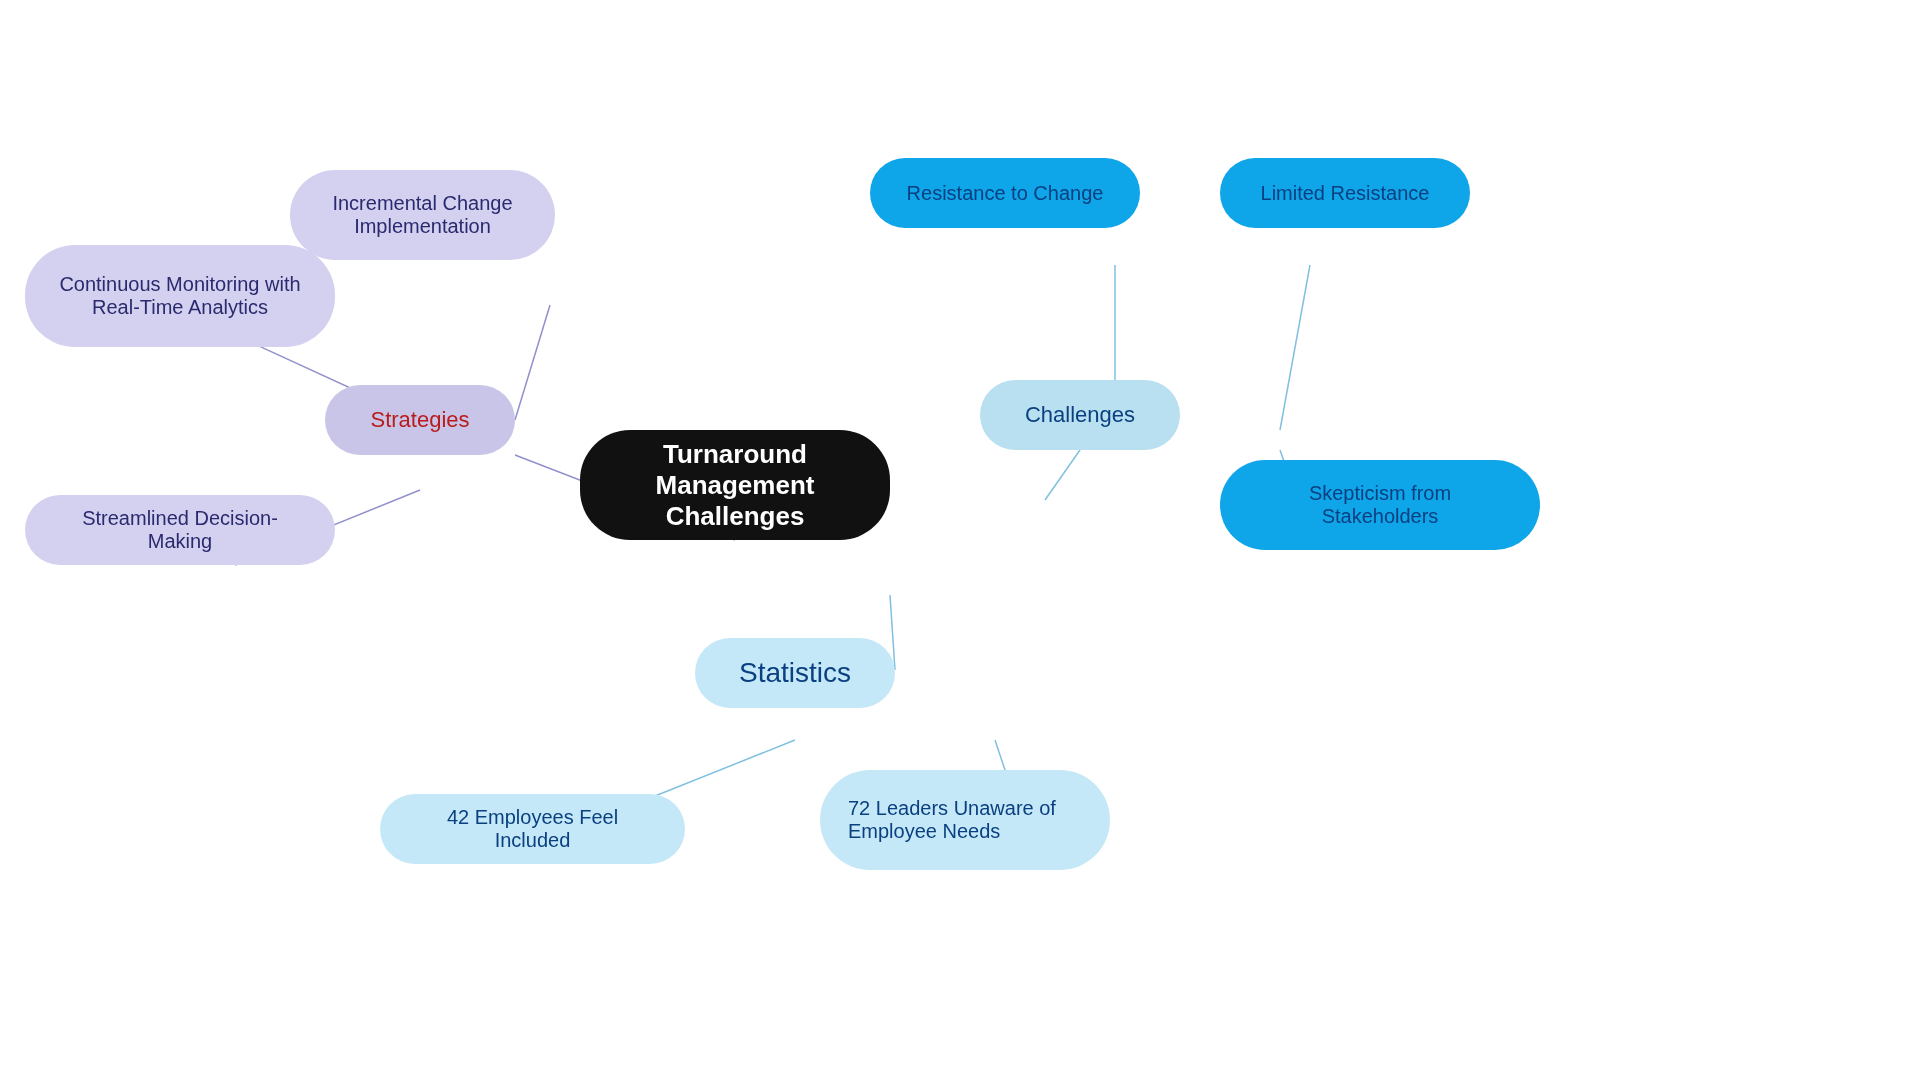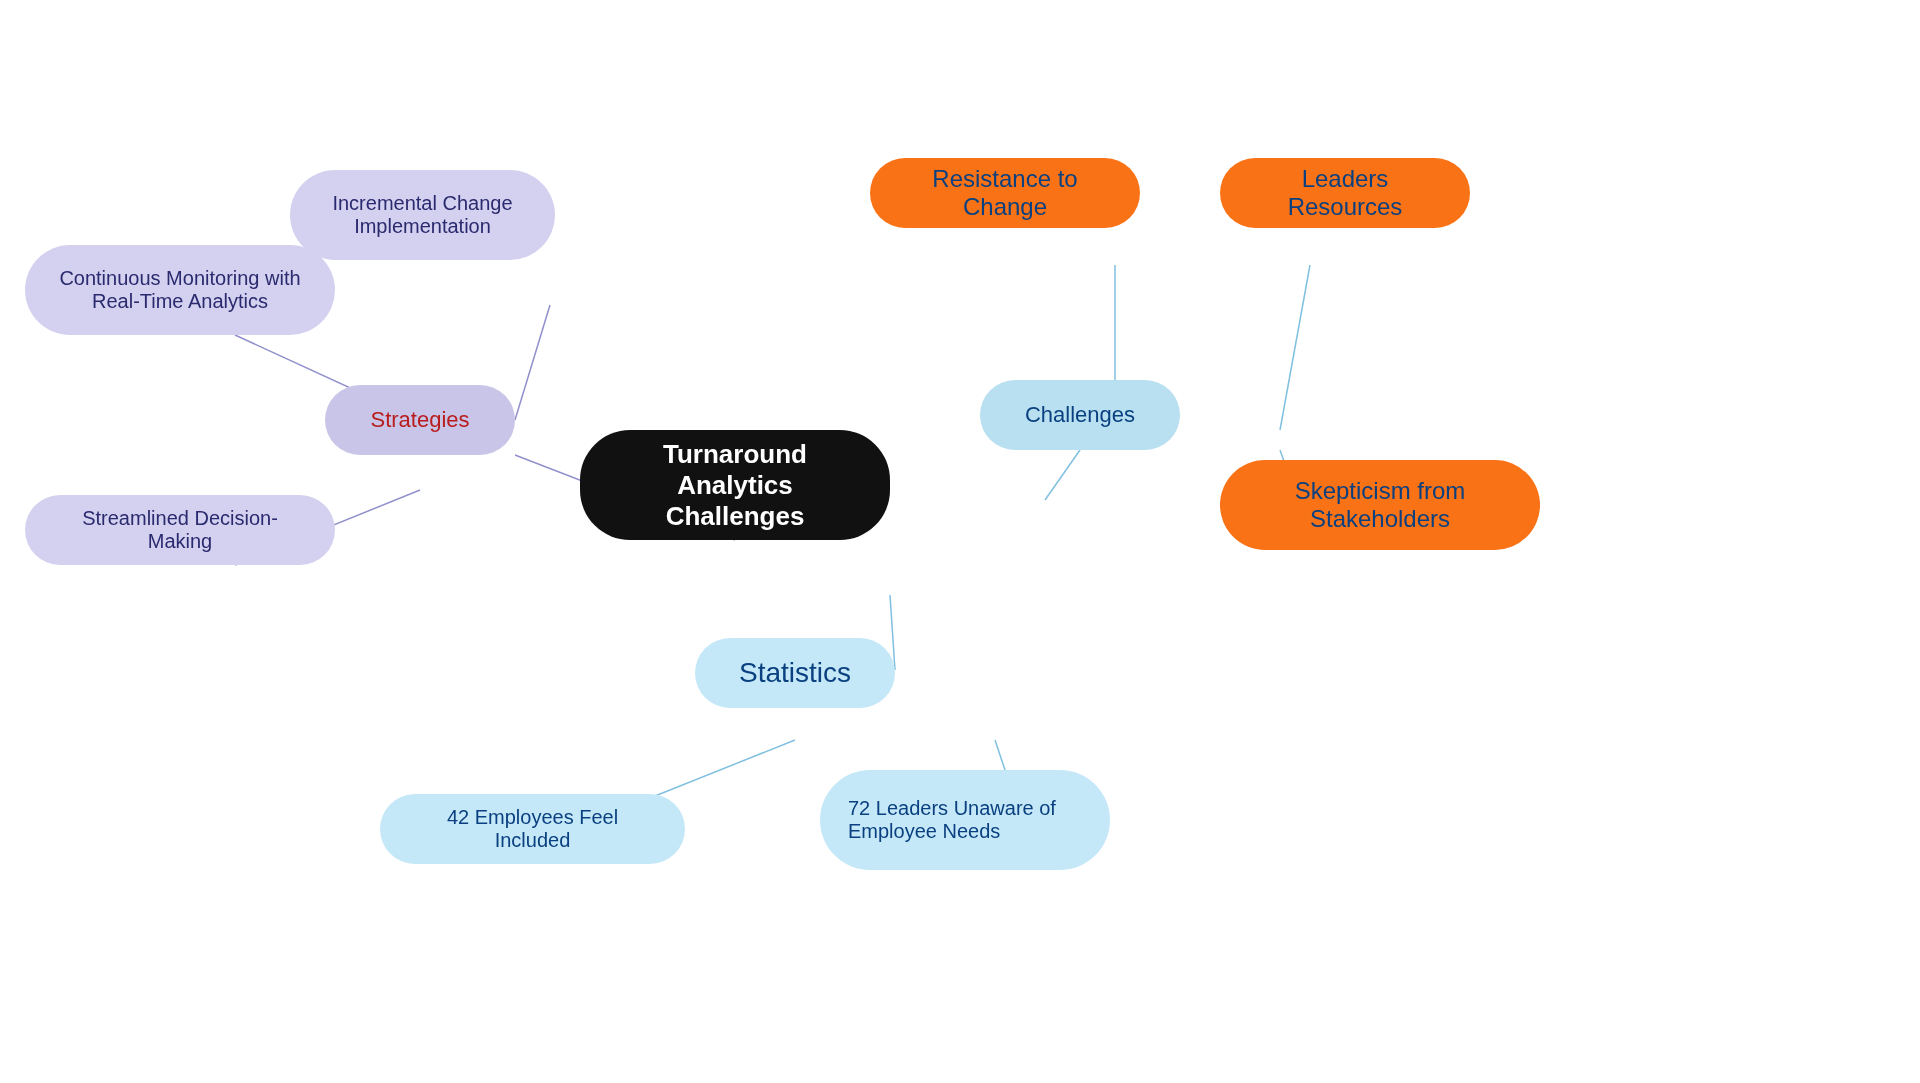--- a/index.html
+++ b/index.html
@@ -54,23 +54,23 @@
     }
     
     .node-challenges {
       background: #b8e0f0;
       color: #0a4080;
       width: 200px;
       height: 70px;
       font-size: 22px;
     }
     .node-blue-sm {
-      background: #f97316;
+      background: #0ea5e9;
       color: #0a4080;
-      font-size: 24px;
+      font-size: 20px;
     }
     
     .node-statistics {
       background: #c5e8f8;
       color: #0a4080;
       width: 200px;
       height: 70px;
       font-size: 28px;
     }
     .node-stat-sm {
@@ -96,50 +96,50 @@
   <line x1="1280" y1="430" x2="1310" y2="265" stroke="#80c0e0" stroke-width="1.5"></line>
   <line x1="1280" y1="450" x2="1310" y2="535" stroke="#80c0e0" stroke-width="1.5"></line>
 
   <line x1="890" y1="595" x2="895" y2="670" stroke="#80c0e0" stroke-width="1.5"></line>
 
   <line x1="795" y1="740" x2="645" y2="800" stroke="#80c0e0" stroke-width="1.5"></line>
   <line x1="995" y1="740" x2="1015" y2="800" stroke="#80c0e0" stroke-width="1.5"></line>
 </svg>
 
 <div class="node node-center" style="left: 580px; top: 430px;">
-  <span style="white-space: pre-line; text-align: center; font-size: 26px; font-weight: 600; color: #ffffff;">Turnaround Analytics
+  <span style="white-space: pre-line; text-align: center; font-size: 26px; font-weight: 600; color: #ffffff;">Turnaround Management
 Challenges</span>
 </div>
 
 <div class="node node-strategies" style="left: 325px; top: 385px;">
   <span>Strategies</span>
 </div>
 
 <div class="node node-purple-sm" style="left: 290px; top: 170px; width: 265px; height: 90px;">
   <span style="white-space: pre-line; text-align: center;">Incremental Change Implementation</span>
 </div>
 
-<div class="node node-purple-sm" style="left: 25px; top: 245px; width: 310px; height: 90px;">
+<div class="node node-purple-sm" style="left: 25px; top: 245px; width: 310px; height: 102px;">
   <span style="white-space: pre-line; text-align: center;">Continuous Monitoring with Real-Time Analytics</span>
 </div>
 
 <div class="node node-purple-sm" style="left: 25px; top: 495px; width: 310px; height: 70px;">
   <span>Streamlined Decision-Making</span>
 </div>
 
 <div class="node node-challenges" style="left: 980px; top: 380px;">
   <span>Challenges</span>
 </div>
 
 <div class="node node-blue-sm" style="left: 870px; top: 158px; width: 270px; height: 70px;">
   <span>Resistance to Change</span>
 </div>
 
 <div class="node node-blue-sm" style="left: 1220px; top: 158px; width: 250px; height: 70px;">
-  <span>Leaders Resources</span>
+  <span>Limited Resistance</span>
 </div>
 
 <div class="node node-blue-sm" style="left: 1220px; top: 460px; width: 320px; height: 90px;">
   <span>Skepticism from Stakeholders</span>
 </div>
 
 <div class="node node-statistics" style="left: 695px; top: 638px;">
   <span>Statistics</span>
 </div>
 

